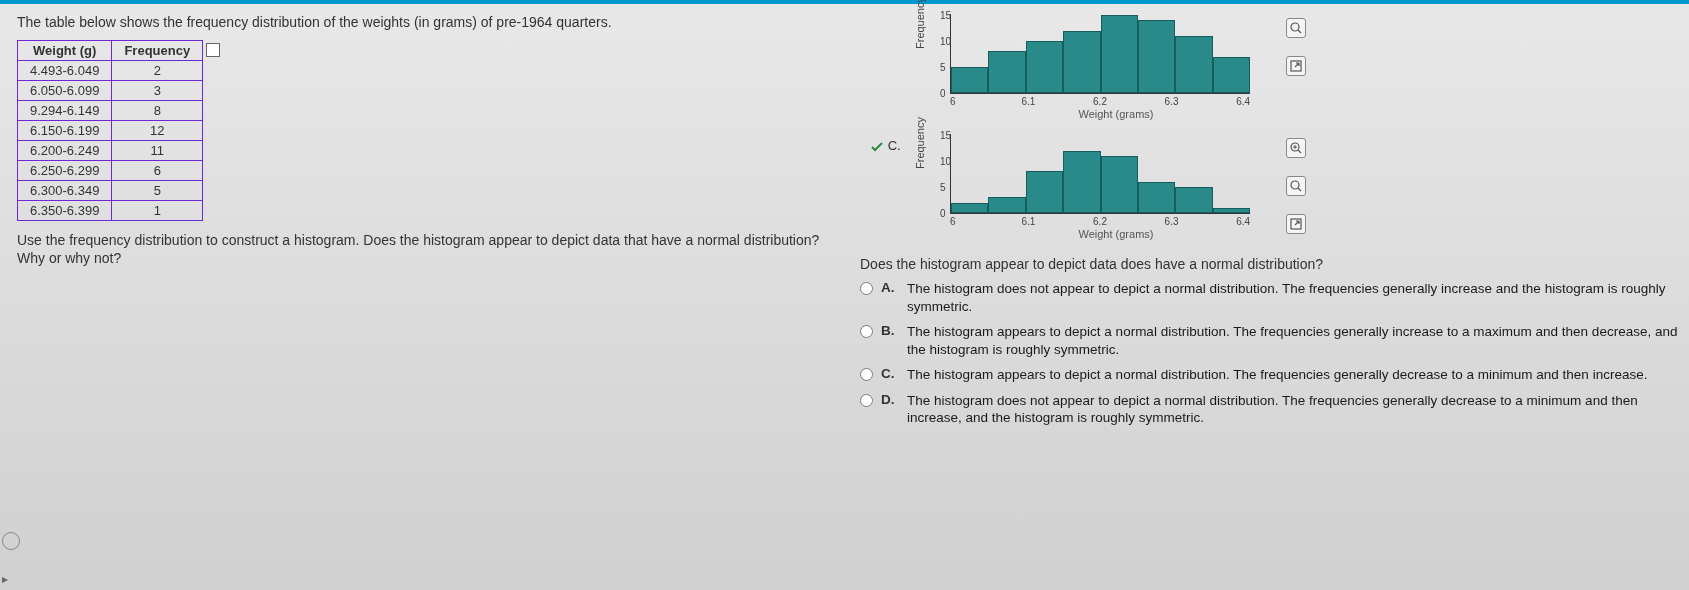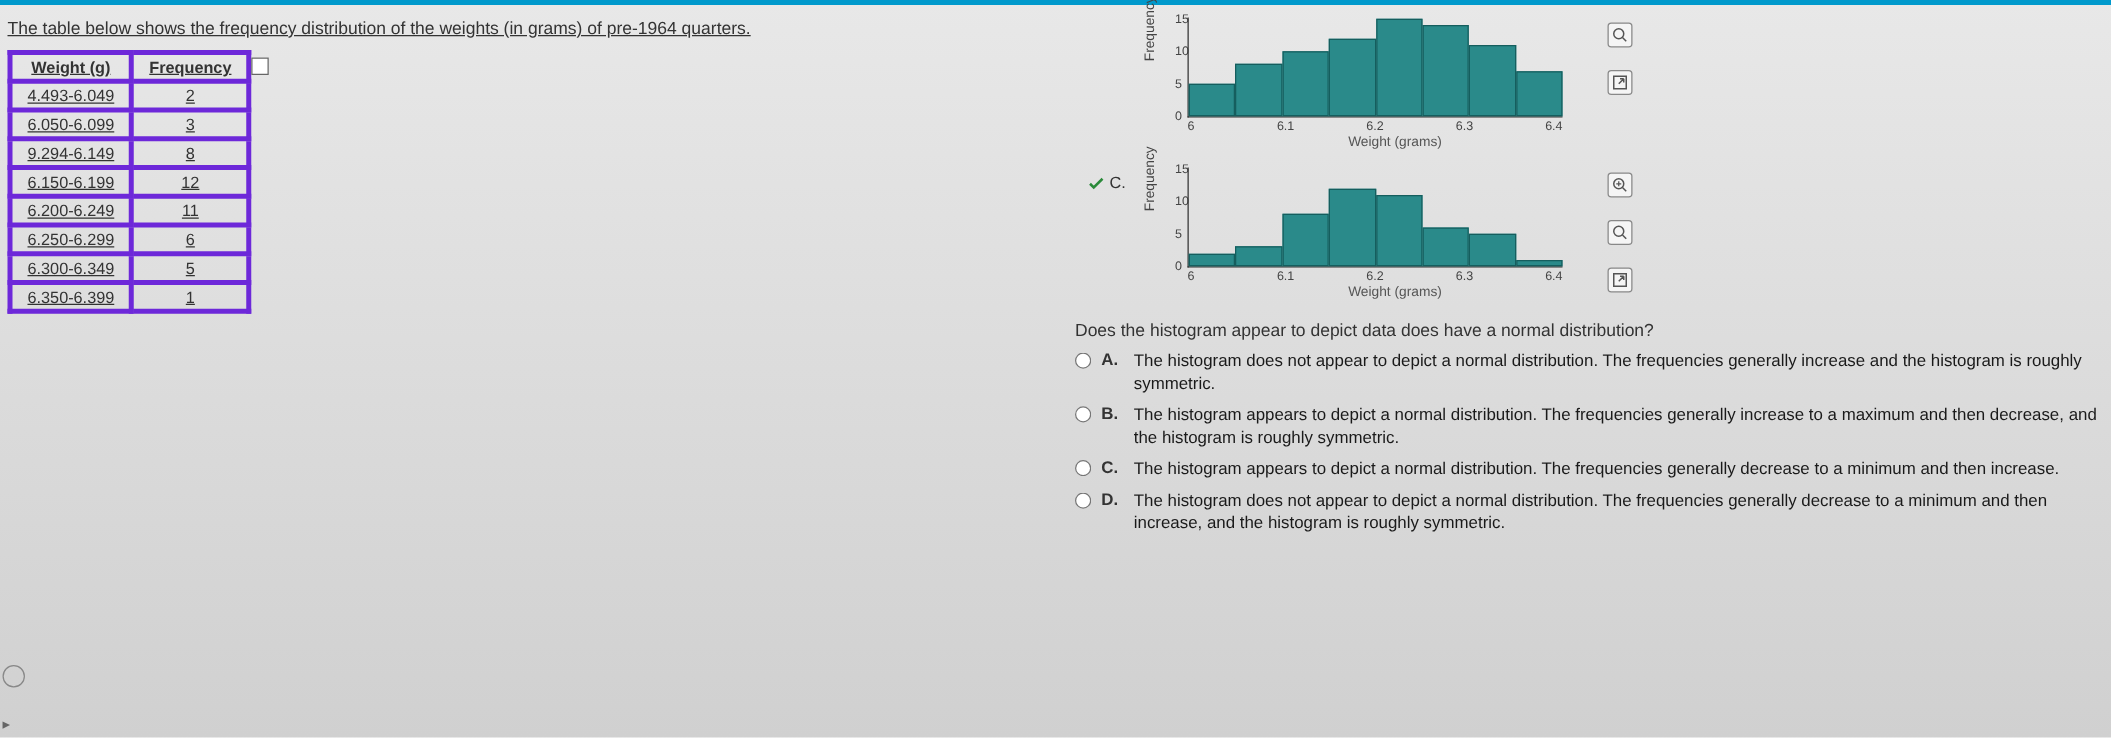--- a/index.html
+++ b/index.html
@@ -16,38 +16,37 @@
   .topbar {
     height: 4px;
     background: #0099cc;
   }
   .content {
     display: flex;
     padding: 10px 0 0 0;
   }
   .left-col {
     width: 850px;
-    padding-left: 6px;
-    text-decoration: underline;
+    padding-left: 17px;
   }
   .right-col {
     flex: 1;
     padding-left: 10px;
     padding-right: 10px;
   }
   .question-txt {
     margin-bottom: 10px;
     font-size: 14px;
   }
   table.freq {
     border-collapse: collapse;
     margin-bottom: 10px;
   }
   table.freq th, table.freq td {
-    border: 4px solid #6d28d9;
+    border: 1px solid #6d28d9;
     padding: 2px 12px;
     font-size: 13px;
     text-align: left;
   }
   table.freq th {
     text-align: center;
     font-weight: bold;
     position: relative;
   }
   table.freq td.center { text-align: center; }
@@ -237,20 +236,21 @@
             <td>6.300-6.349</td>
             <td class="center">5</td>
           </tr>
           <tr>
             <td>6.350-6.399</td>
             <td class="center">1</td>
           </tr>
         </tbody>
     </table>
 
+    <div class="followup">Use the frequency distribution to construct a histogram. Does the histogram appear to depict data that have a normal distribution? Why or why not?</div>
   </div>
 
   <div class="right-col">
 
     <div class="chart-block" style="margin-left:60px;">
       <div class="chart-box">
         <div class="ylabel">Frequency</div>
         <div class="yticks">
           <div>15</div>
           <div>10</div>

